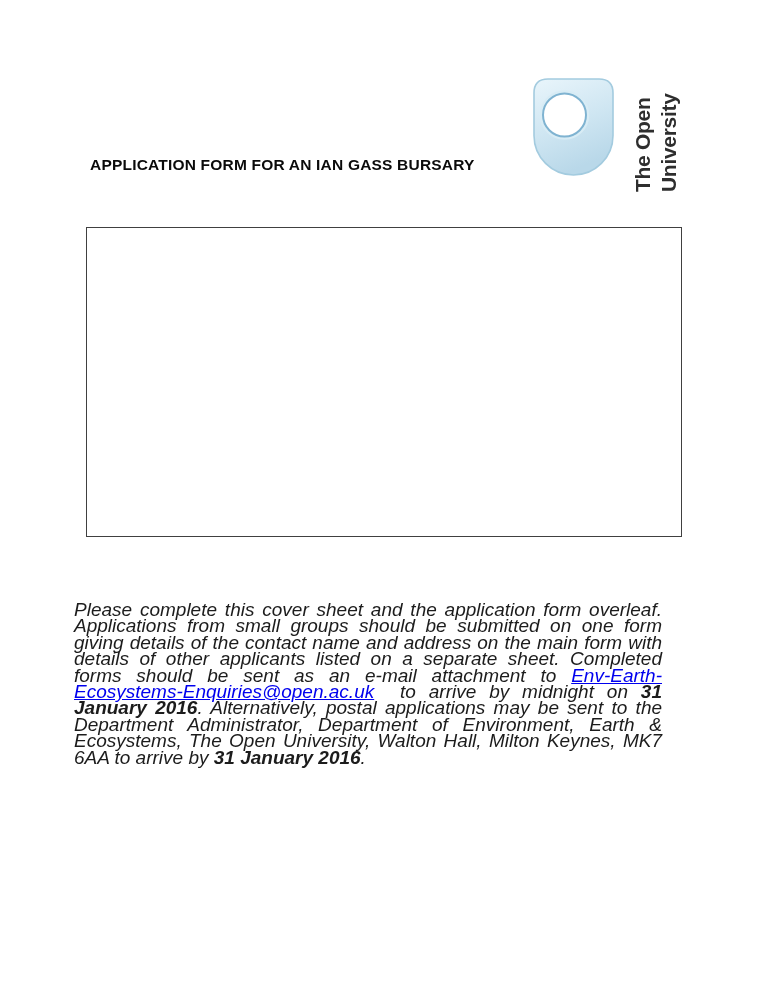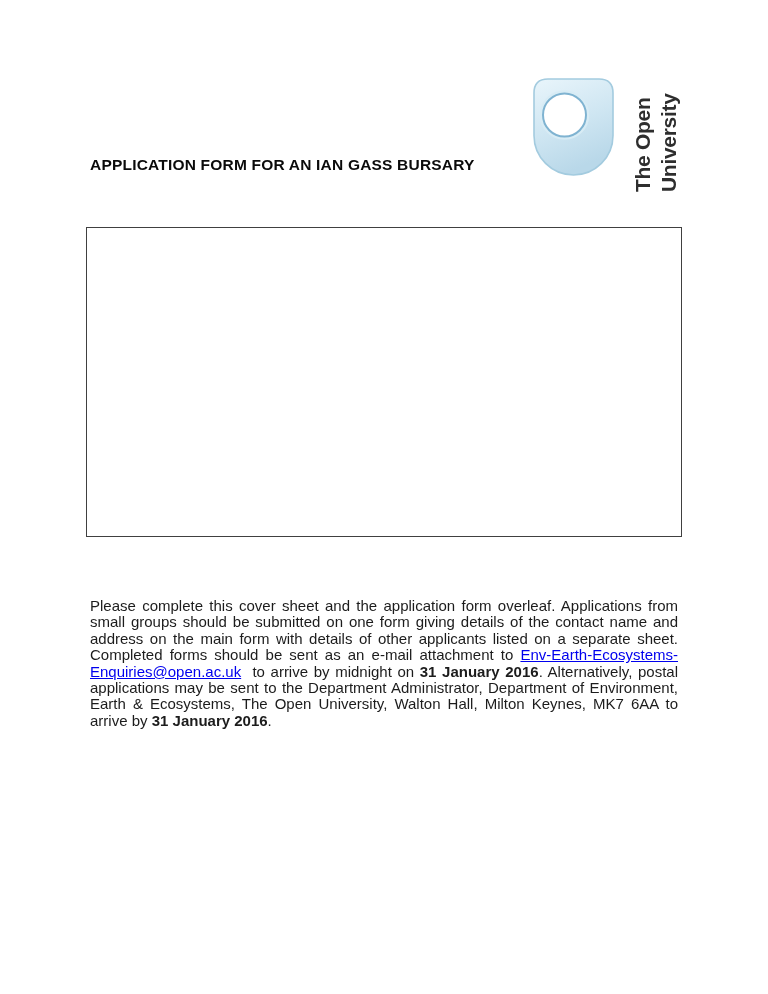--- a/index.html
+++ b/index.html
@@ -34,22 +34,22 @@
     padding:16px 10px 0 8px;
   }
   .field { margin:0; }
   .field-name      { margin-bottom:27px; }
   .field-address   { margin-bottom:30px; }
   .field-telephone { margin-bottom:17px; }
   .field-email     { margin-bottom:0; }
 
   
   .instructions {
-    position:absolute; left:90px; top:583px; width:588px;
-    font-size:15px; line-height:16.4px; text-align:justify; color:#1c1c1c;
+    position:absolute; left:74px; top:583px; width:588px;
+    font-size:19px; line-height:16.4px; text-align:justify; color:#1c1c1c;font-style:italic;
   }
   .instructions a { text-decoration:underline; cursor:pointer; }
   .instructions b { font-weight:bold; }
 </style>
 </head>
 <body>
 
 <div class="page">
 
   <div class="logo">

